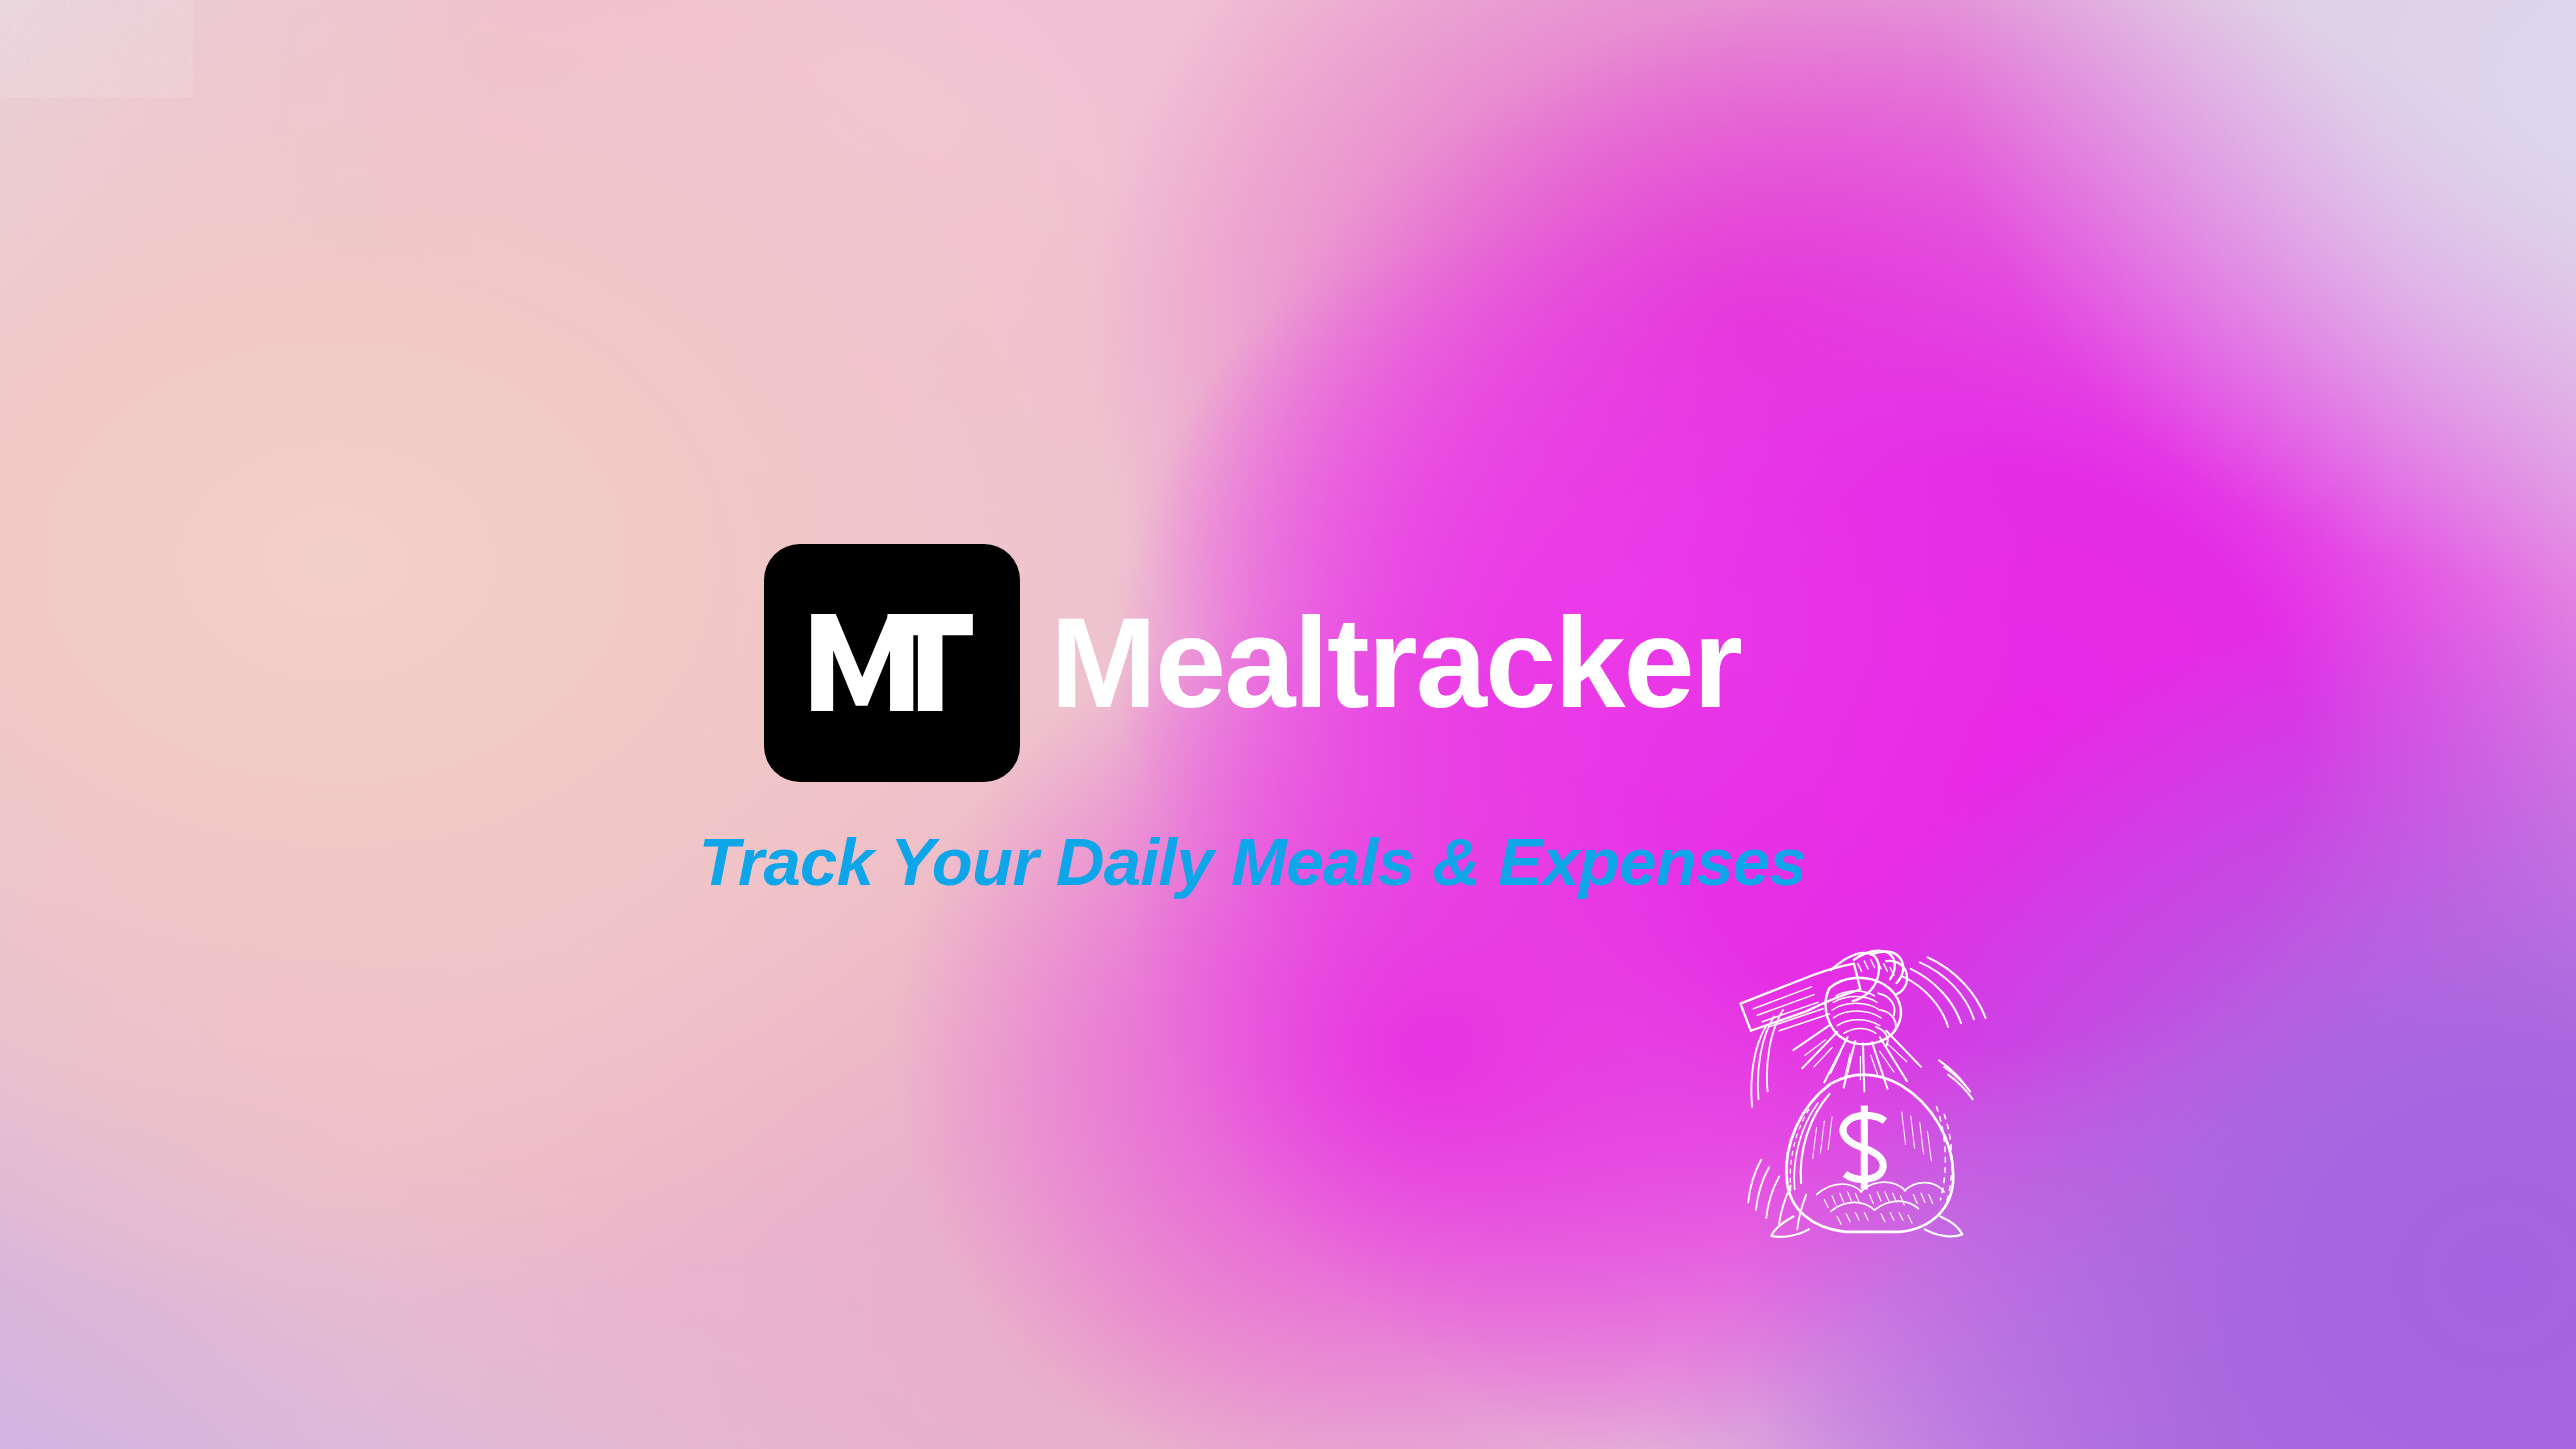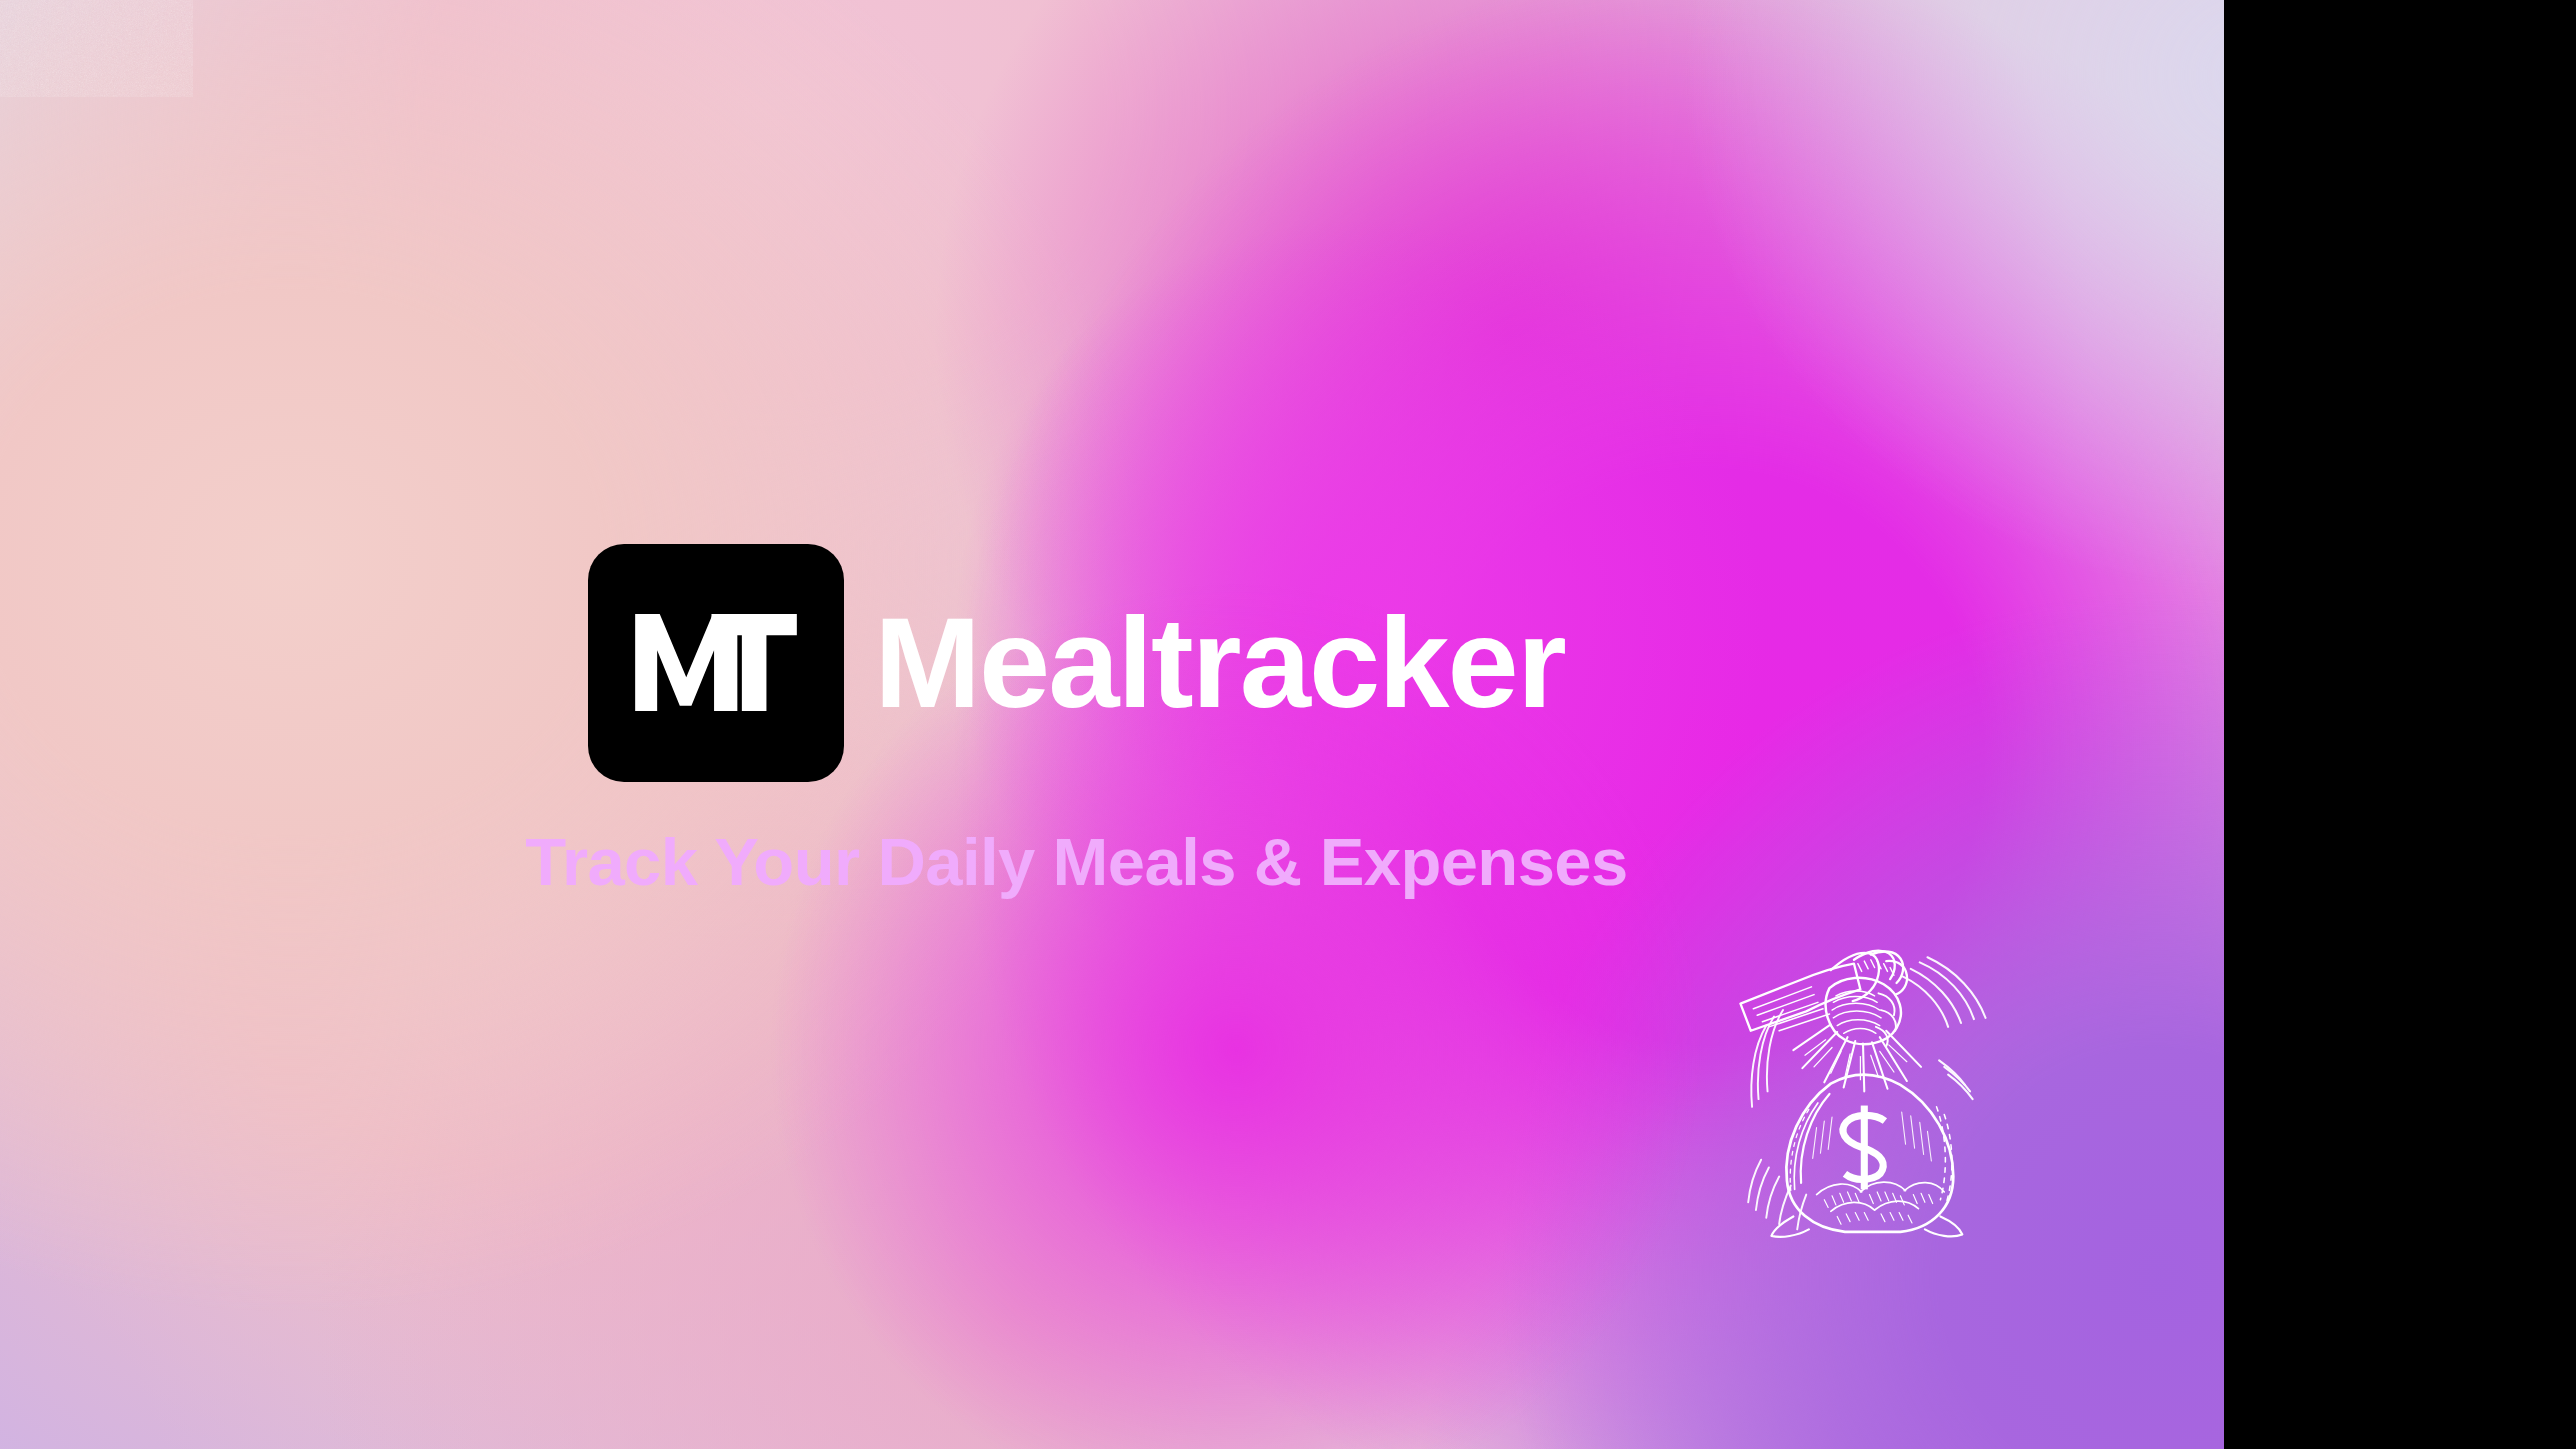--- a/index.html
+++ b/index.html
@@ -1,20 +1,20 @@
 <!DOCTYPE html>
 <html style="font-size:10.3px"><head>
 <meta charset="utf-8">
 <style>
   html,body{margin:0;padding:0;background:#000;}
   *{box-sizing:border-box;}
 
   #stage{
     position:relative;
-    width:2224px;
+    width:2576px;
     height:1449px;
     overflow:hidden;
     font-family:"Liberation Sans", sans-serif;
     isolation:isolate;
   }
 
   
   .bg-base{
     position:absolute; inset:0;
     background:#e2c8df;
@@ -104,27 +104,28 @@
     font-weight:700;
     letter-spacing:-1.9px;
     line-height:1;
     white-space:nowrap;
     font-family:"Liberation Sans", sans-serif;
   }
 
   .tagline{
     margin-top:36px;
     text-align:center;
-    color:#f0abfc;
+    color:#0ea5e9;
     font-size:67px;
     font-weight:700;
     line-height:1.30;
     letter-spacing:-0.6px;
     white-space:nowrap;
     margin-left:-71px;
+    font-style:italic;
   }
   .tagline .line{display:block;}
 
   
   .moneybag{
     position:absolute;
     left:1734px;
     top:934px;
     width:258px;
     height:316px;

